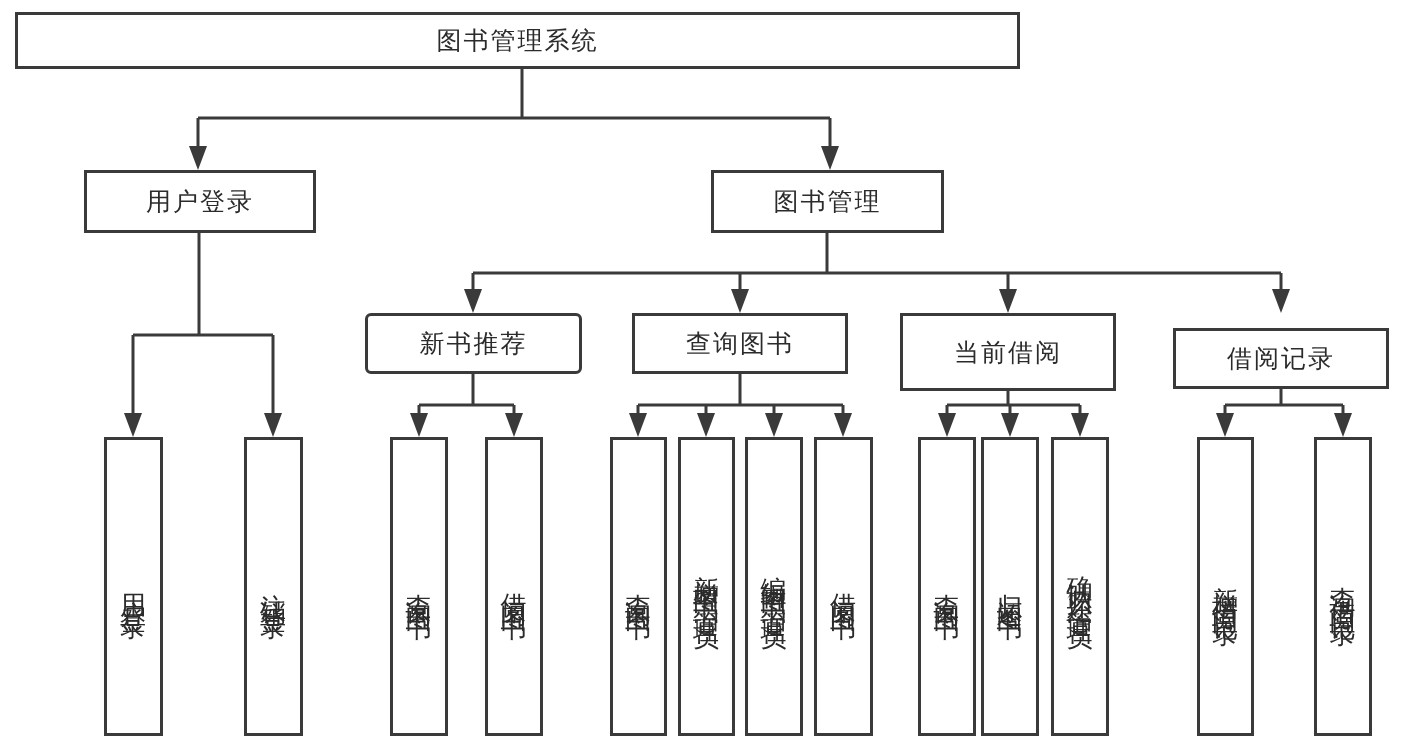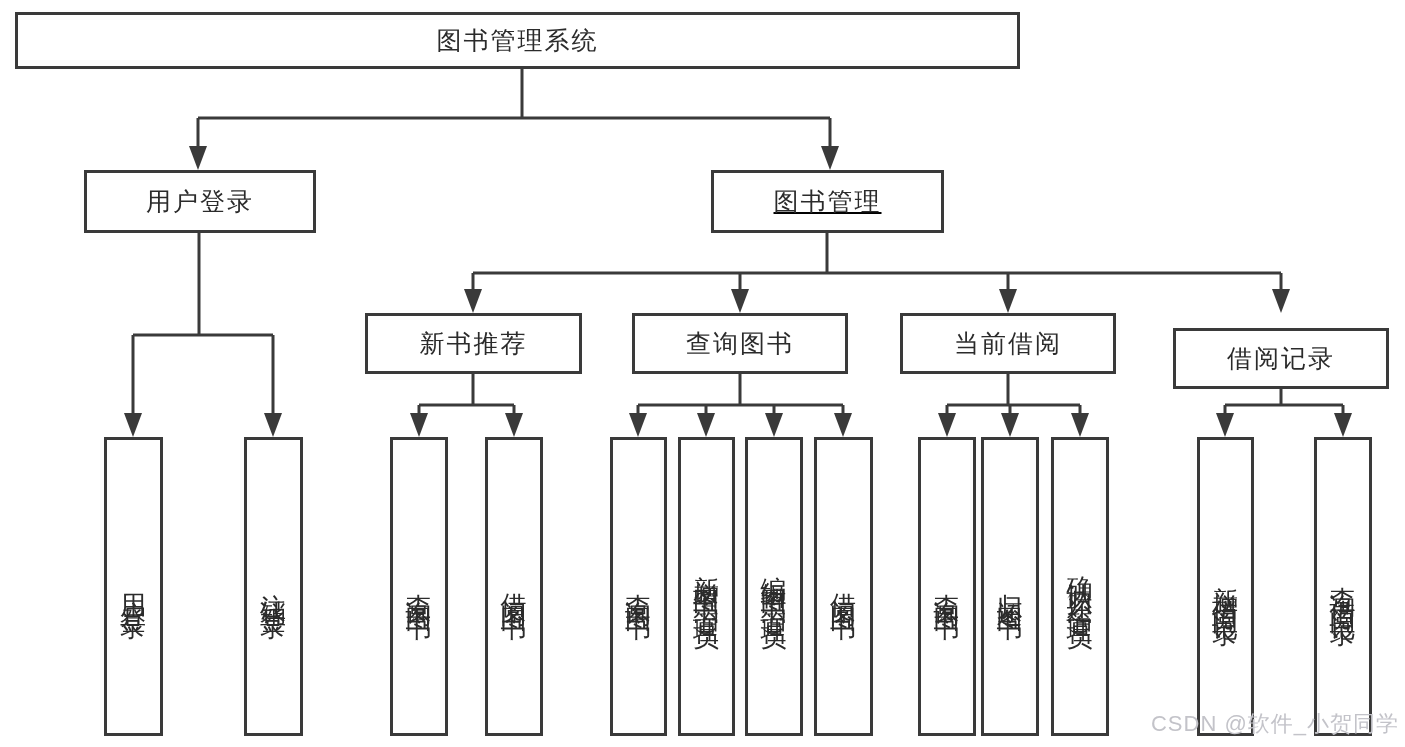--- a/index.html
+++ b/index.html
@@ -75,31 +75,31 @@
              M1216 413 L1234 413 L1225 437 Z  M1334 413 L1352 413 L1343 437 Z"></path>
   </svg>
 
   <div class="node" style="left:15px; top:12px; width:1005px; height:57px;">
     <span class="hlabel">图书管理系统</span>
   </div>
 
   <div class="node" style="left:84px; top:170px; width:232px; height:63px;">
     <span class="hlabel">用户登录</span>
   </div>
-  <div class="node" style="left:711px; top:170px; width:233px; height:63px;text-decoration:underline;">
+  <div class="node" style="left:711px; top:170px; width:233px; height:63px;">
     <span class="hlabel">图书管理</span>
   </div>
 
-  <div class="node" style="left:365px; top:313px; width:217px; height:61px;">
+  <div class="node" style="left:365px; top:313px; width:217px; height:61px;border-radius:6px;">
     <span class="hlabel">新书推荐</span>
   </div>
   <div class="node" style="left:632px; top:313px; width:216px; height:61px;">
     <span class="hlabel">查询图书</span>
   </div>
-  <div class="node" style="left:900px; top:313px; width:216px; height:61px;">
+  <div class="node" style="left:900px; top:313px; width:216px; height:78px;">
     <span class="hlabel">当前借阅</span>
   </div>
   <div class="node" style="left:1173px; top:328px; width:216px; height:61px;">
     <span class="hlabel">借阅记录</span>
   </div>
 
   <div class="node" style="left:104px; top:437px; width:59px; height:299px;">
     <span class="vlabel">用户登录</span>
   </div>
   <div class="node" style="left:244px; top:437px; width:59px; height:299px;">
@@ -136,15 +136,14 @@
     <span class="vlabel">确认归还（管理员）</span>
   </div>
 
   <div class="node" style="left:1197px; top:437px; width:57px; height:299px;">
     <span class="vlabel">新增借阅记录</span>
   </div>
   <div class="node" style="left:1314px; top:437px; width:58px; height:299px;">
     <span class="vlabel">查询借阅记录</span>
   </div>
 
-  <div id="watermark">CSDN @软件_小贺同学</div>
 
 </div>
 
 </body></html>

